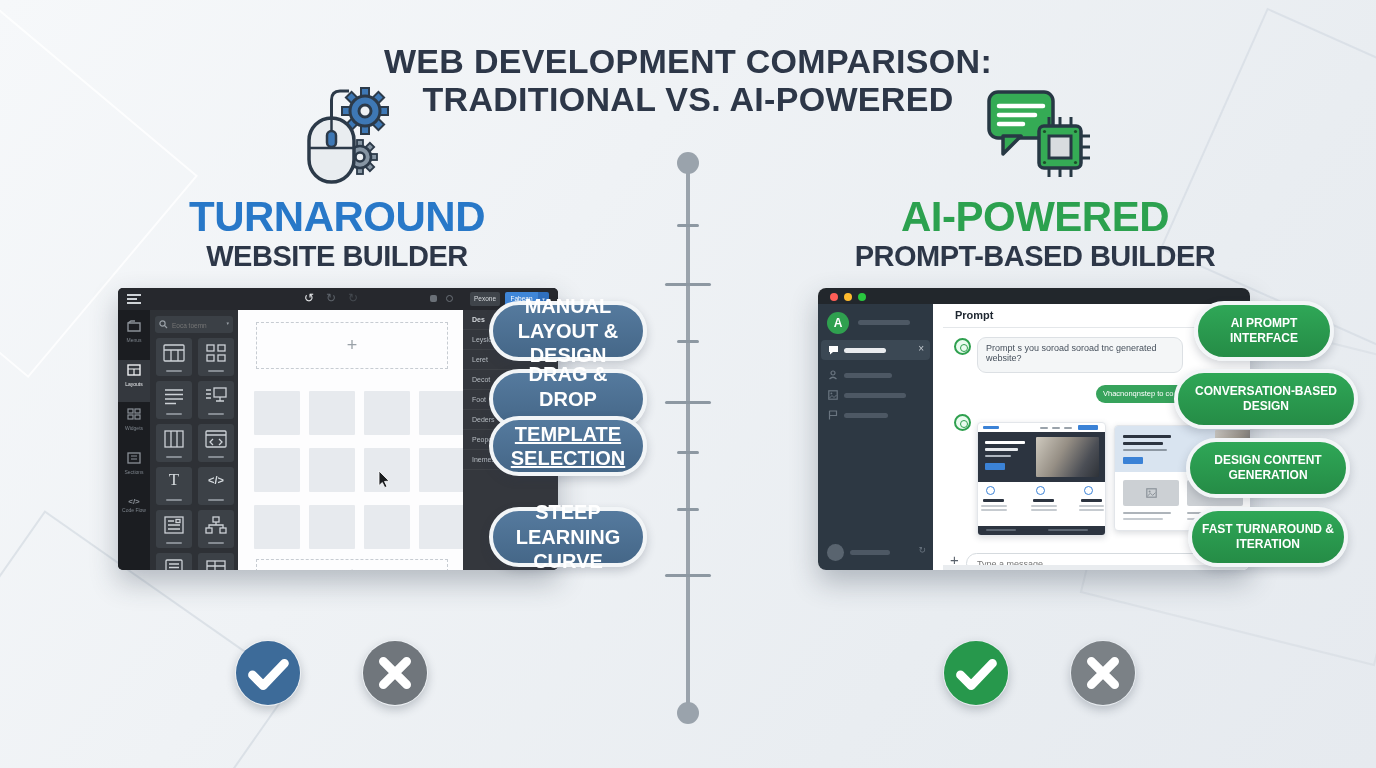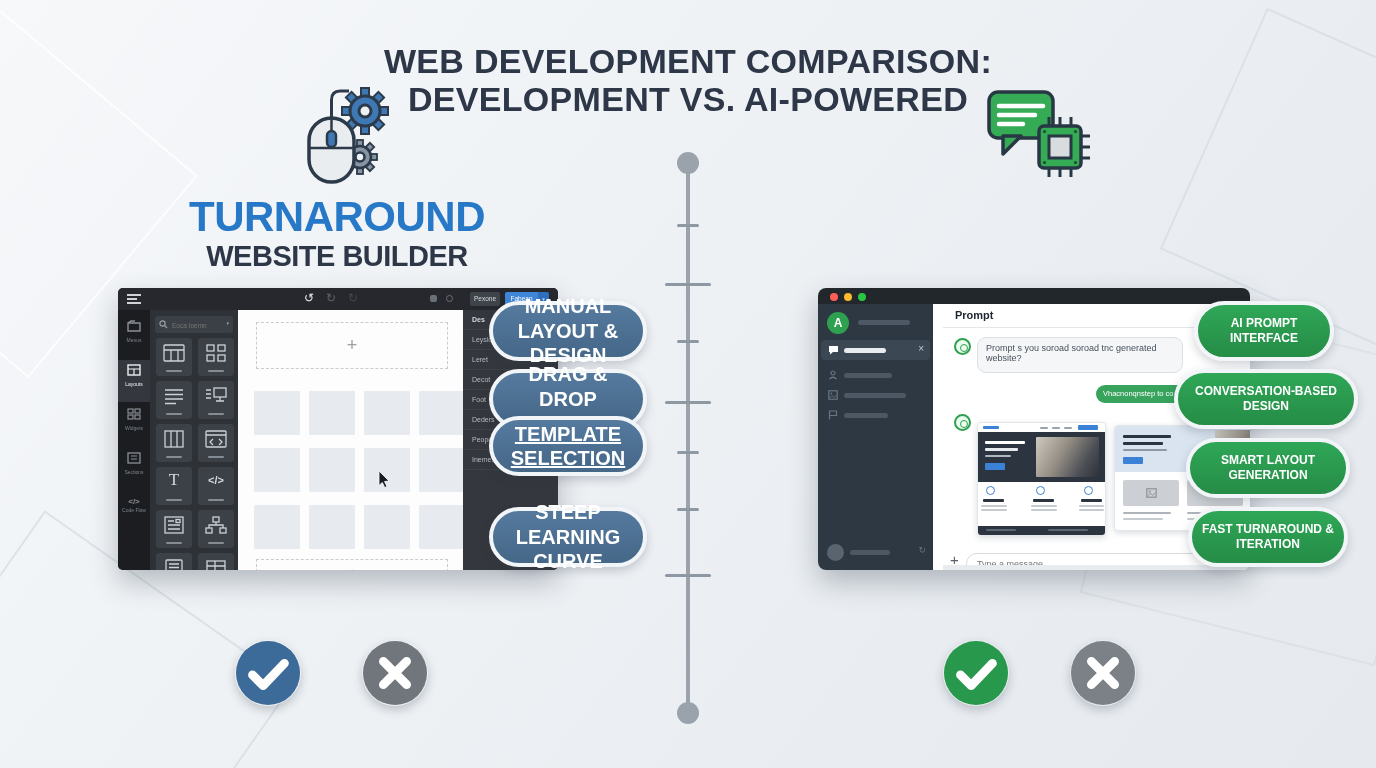--- a/index.html
+++ b/index.html
@@ -72,21 +72,21 @@
 
 <div id="stage">
 
   <div class="deco" style="left:-70px;top:570px;width:300px;height:300px;transform:rotate(35deg);"></div>
   <div class="deco" style="right:-90px;top:50px;width:260px;height:260px;transform:rotate(24deg);border-color:rgba(186,196,207,.30);"></div>
   <div class="deco" style="right:-40px;top:330px;width:300px;height:300px;transform:rotate(14deg);border-color:rgba(186,196,207,.22);"></div>
   <div class="deco" style="left:-120px;top:60px;width:260px;height:260px;transform:rotate(40deg);border-color:rgba(255,255,255,.8);"></div>
 
   <div class="main-title">
     <div>WEB DEVELOPMENT COMPARISON:</div>
-    <div>DEVELOPMENT VS. AI-POWERED</div>
+    <div>TRADITIONAL VS. AI-POWERED</div>
   </div>
 
   <svg class="abs" style="left:286px;top:82px;" width="106" height="108" viewBox="0 0 106 108">
     <path d="M45.5 36 V18 Q45.5 9 54 9 H63" fill="none" stroke="#2c3a49" stroke-width="3"></path>
     <g>
       <rect x="75" y="6" width="8" height="10" fill="#3e78b5" stroke="#2c3a49" stroke-width="2" transform="rotate(45 79 29)"></rect>
       <rect x="75" y="6" width="8" height="10" fill="#3e78b5" stroke="#2c3a49" stroke-width="2" transform="rotate(90 79 29)"></rect>
       <rect x="75" y="6" width="8" height="10" fill="#3e78b5" stroke="#2c3a49" stroke-width="2" transform="rotate(135 79 29)"></rect>
       <rect x="75" y="6" width="8" height="10" fill="#3e78b5" stroke="#2c3a49" stroke-width="2" transform="rotate(180 79 29)"></rect>
       <rect x="75" y="6" width="8" height="10" fill="#3e78b5" stroke="#2c3a49" stroke-width="2" transform="rotate(225 79 29)"></rect>
@@ -136,20 +136,24 @@
     <circle cx="61.5" cy="45.5" r="1.6" fill="#1e4d2b"></circle>
       <circle cx="92.5" cy="45.5" r="1.6" fill="#1e4d2b"></circle>
     <circle cx="61.5" cy="76.5" r="1.6" fill="#1e4d2b"></circle>
       <circle cx="92.5" cy="76.5" r="1.6" fill="#1e4d2b"></circle>
   </svg>
 
   <div class="col-head" style="left:117px;top:196px;">
     <div class="h1" style="color:#2878c8;">TURNAROUND</div>
     <div class="h2">WEBSITE BUILDER</div>
   </div>
+  <div class="col-head" style="left:815px;top:196px;">
+    <div class="h1" style="color:#2ca14f;">AI-POWERED</div>
+    <div class="h2">PROMPT-BASED BUILDER</div>
+  </div>
 
   <div class="tl-line"></div>
   <div class="tl-dot" style="left:677px;top:152px;"></div>
   <div class="tl-dot" style="left:677px;top:702px;"></div>
   <div class="tl-tick" style="left:677px;top:224px;width:22px;"></div>
   <div class="tl-tick" style="left:665px;top:283px;width:46px;"></div>
   <div class="tl-tick" style="left:677px;top:340px;width:22px;"></div>
   <div class="tl-tick" style="left:665px;top:401px;width:46px;"></div>
   <div class="tl-tick" style="left:677px;top:451px;width:22px;"></div>
   <div class="tl-tick" style="left:677px;top:508px;width:22px;"></div>
@@ -484,21 +488,21 @@
       </div>
 
       <div class="abs" style="left:7px;top:247px;font-size:15px;color:#59616b;">+</div>
       <input class="abs" style="left: 23px; top: 249px; width: 272px; height: 21px; box-sizing: border-box; border: 1px solid rgb(213, 218, 222); border-radius: 11px; padding: 0px 10px; font-size: 9px; color: rgb(90, 98, 108); outline: none;" placeholder="Type a message...">
       <div class="abs" style="left:0;bottom:0;width:317px;height:5px;background:#e9ecef;"></div>
     </div>
   </div>
 
   <div class="pill green" style="left:1194px;top:301px;width:140px;height:60px;">AI PROMPT INTERFACE</div>
   <div class="pill green" style="left:1174px;top:369px;width:184px;height:60px;">CONVERSATION-BASED DESIGN</div>
-  <div class="pill green" style="left:1186px;top:438px;width:164px;height:60px;">SMART LAYOUT GENERATION</div>
+  <div class="pill green" style="left:1186px;top:438px;width:164px;height:60px;">DESIGN CONTENT GENERATION</div>
   <div class="pill green" style="left:1188px;top:507px;width:160px;height:60px;">FAST TURNAROUND &amp; ITERATION</div>
 
   <svg class="badge" style="left:235px;top:640px;" width="66" height="66" viewBox="0 0 68 68">
     <circle cx="34" cy="34" r="33" fill="#3d6b99"></circle>
     <path d="M18 36 L29 47 L51 24" fill="none" stroke="#fff" stroke-width="9" stroke-linecap="round" stroke-linejoin="round"></path>
   </svg>
   <svg class="badge" style="left:362px;top:640px;" width="66" height="66" viewBox="0 0 68 68">
     <circle cx="34" cy="34" r="33" fill="#70767c"></circle>
     <path d="M22 22 L46 46 M46 22 L22 46" fill="none" stroke="#fff" stroke-width="9" stroke-linecap="round"></path>
   </svg>

